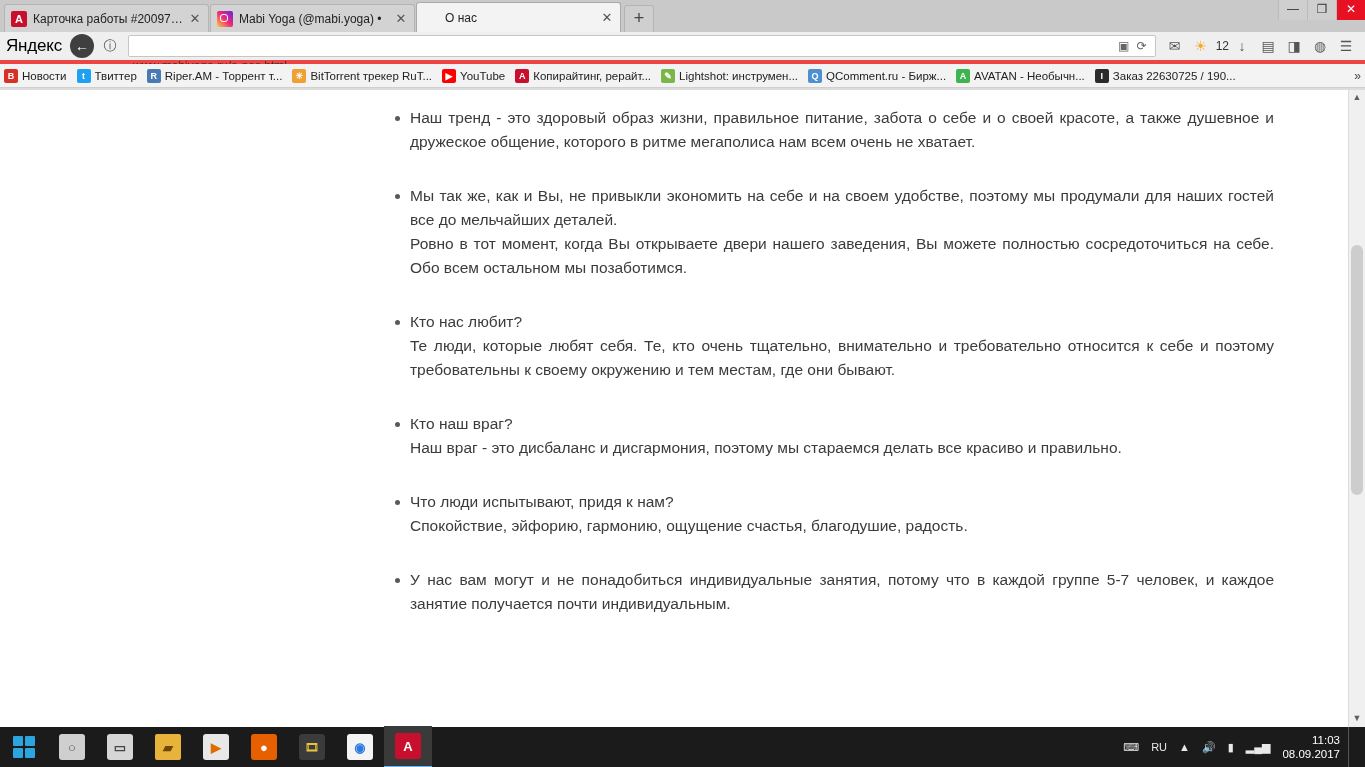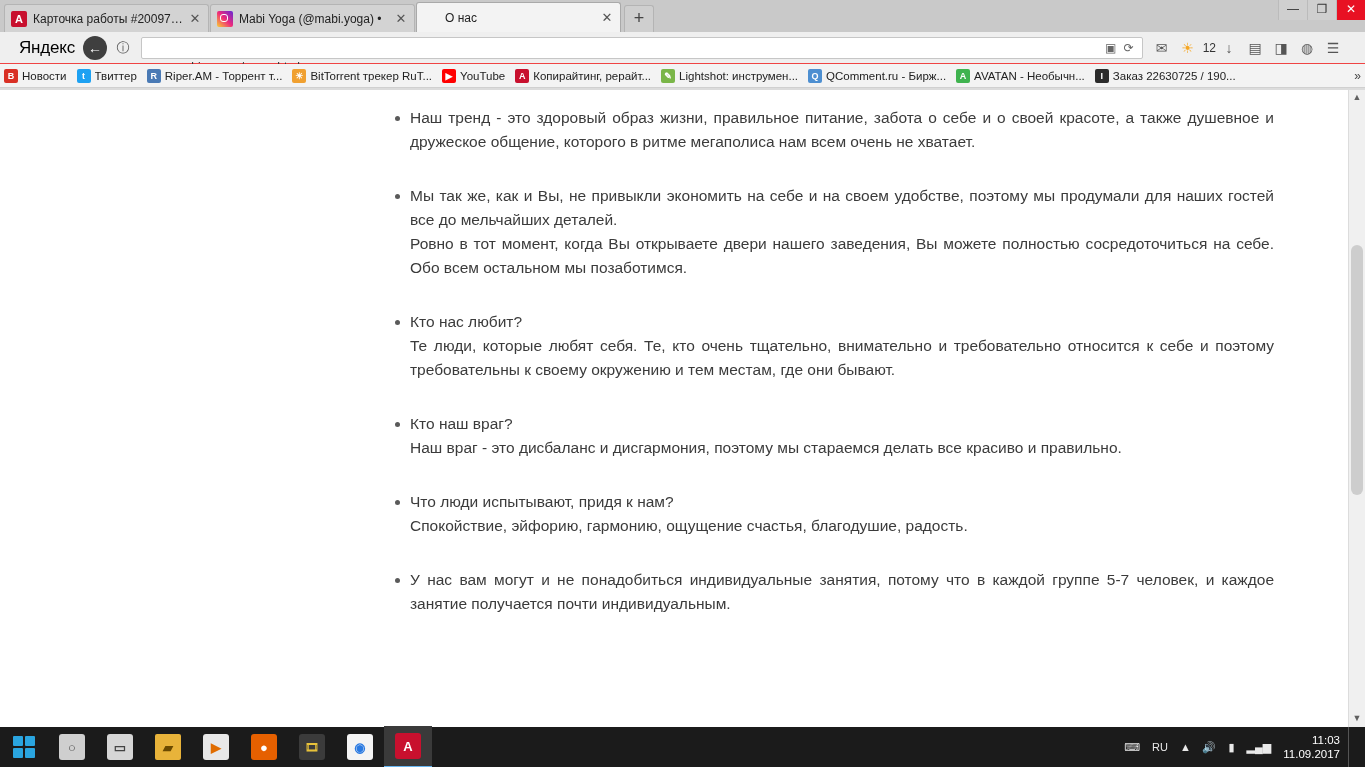--- a/index.html
+++ b/index.html
@@ -128,23 +128,23 @@
     border-left: 1px solid #bbb;
   }
   .wincontrols .close { background: #e81123; color: #fff; }
 
   
   .toolbar {
     height: 32px;
     background: #efefef;
     display: flex;
     align-items: center;
-    padding: 0 19px;
+    padding: 0 6px;
     box-sizing: border-box;
-    border-bottom: 1px solid #ef4444;
+    border-bottom: 4px solid #ef4444;
   }
   .yalogo {
     font-size: 17px;
     color: #000;
     font-weight: normal;
     margin-right: 8px;
     letter-spacing: -0.2px;
   }
   .navbtn {
     width: 24px; height: 24px;
@@ -554,17 +554,17 @@
 
   <div class="tray">
     <div class="tr-item">⌨</div>
     <div class="tr-item">RU</div>
     <div class="tr-item">▲</div>
     <div class="tr-item">🔊</div>
     <div class="tr-item">▮</div>
     <div class="tr-item">▂▄▆</div>
     <div class="clock">
       <div>11:03</div>
-      <div>11.09.2017</div>
+      <div>08.09.2017</div>
     </div>
     <div class="showdesk"></div>
   </div>
 </div>
 
 </body></html>

